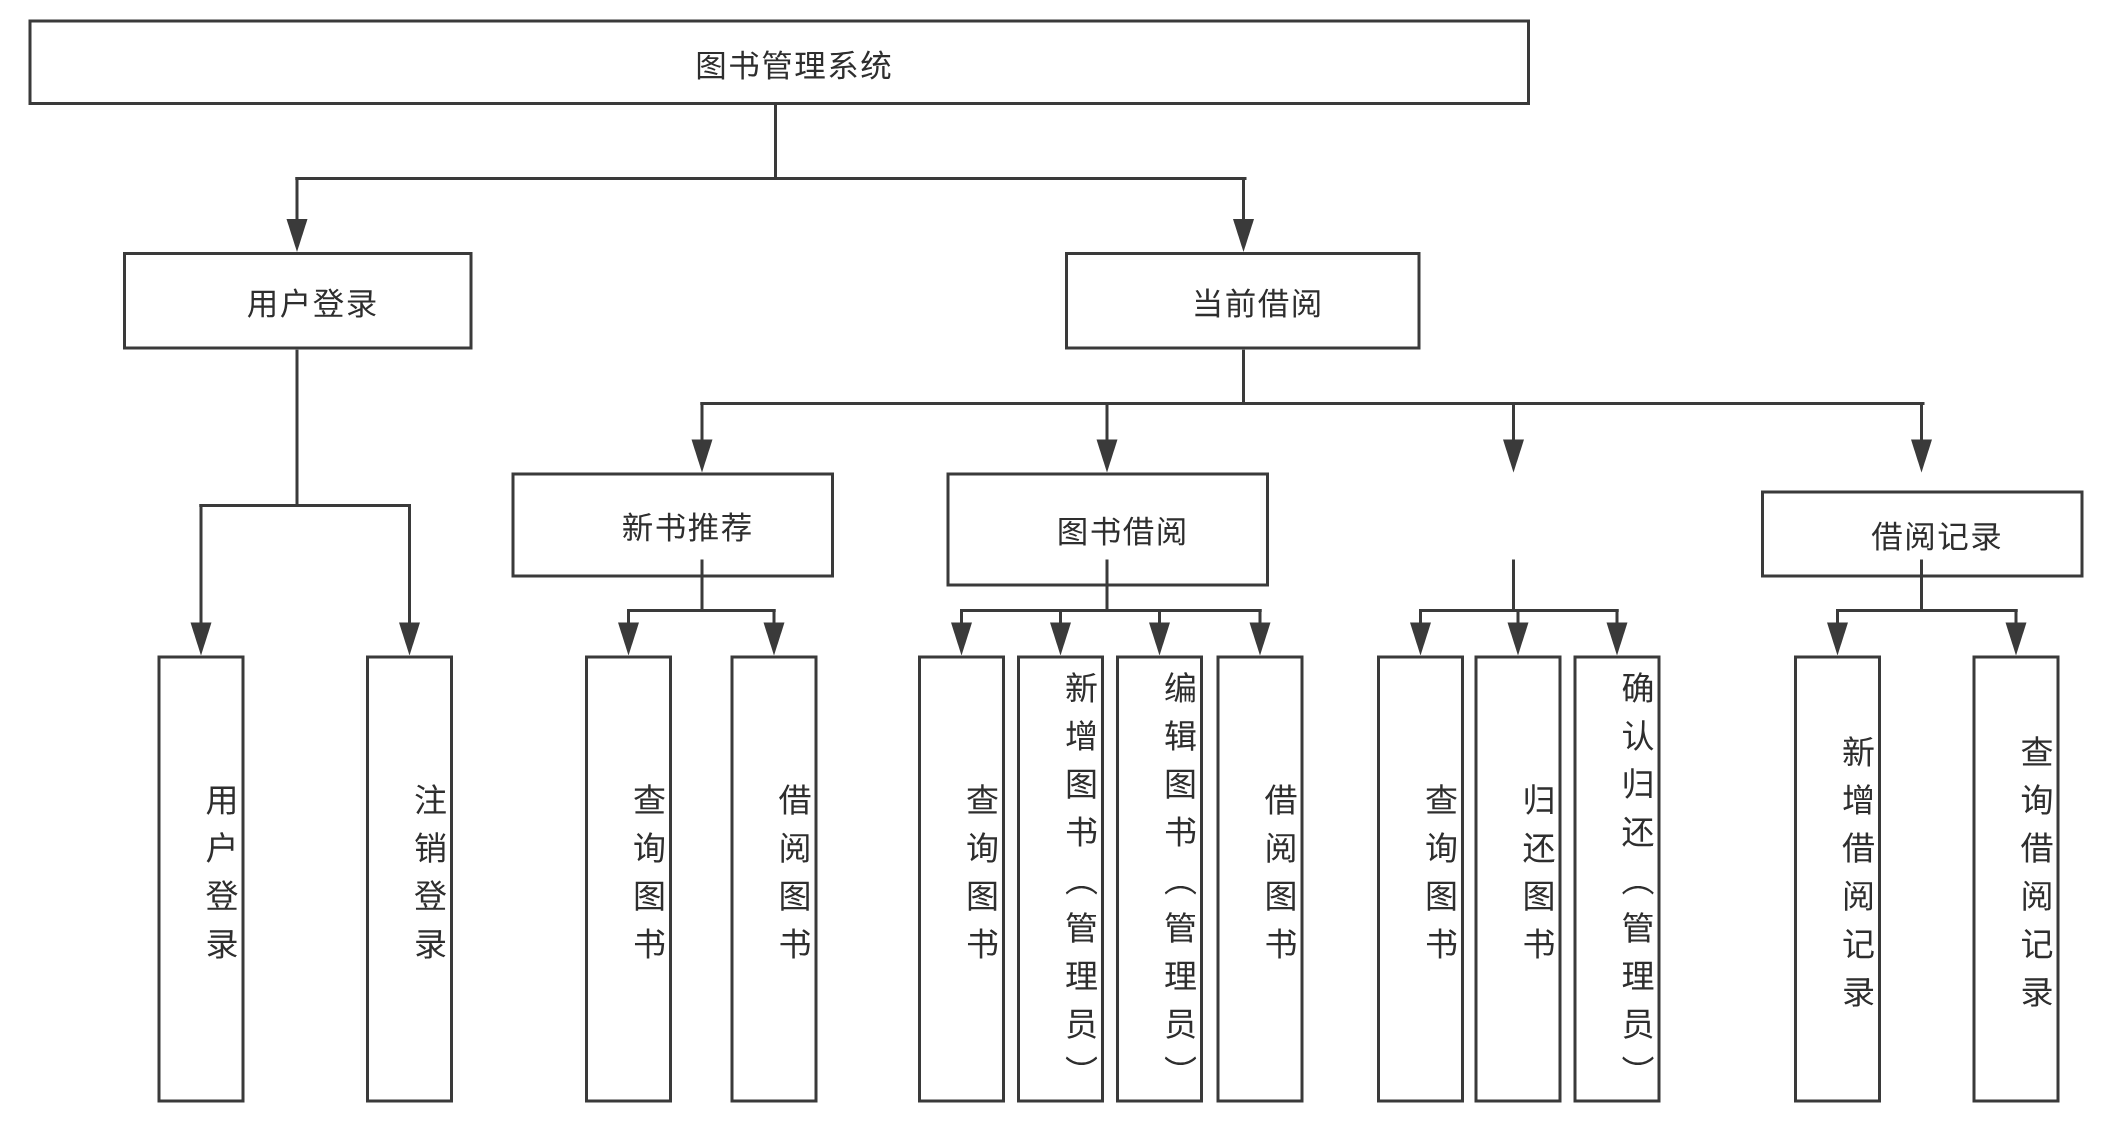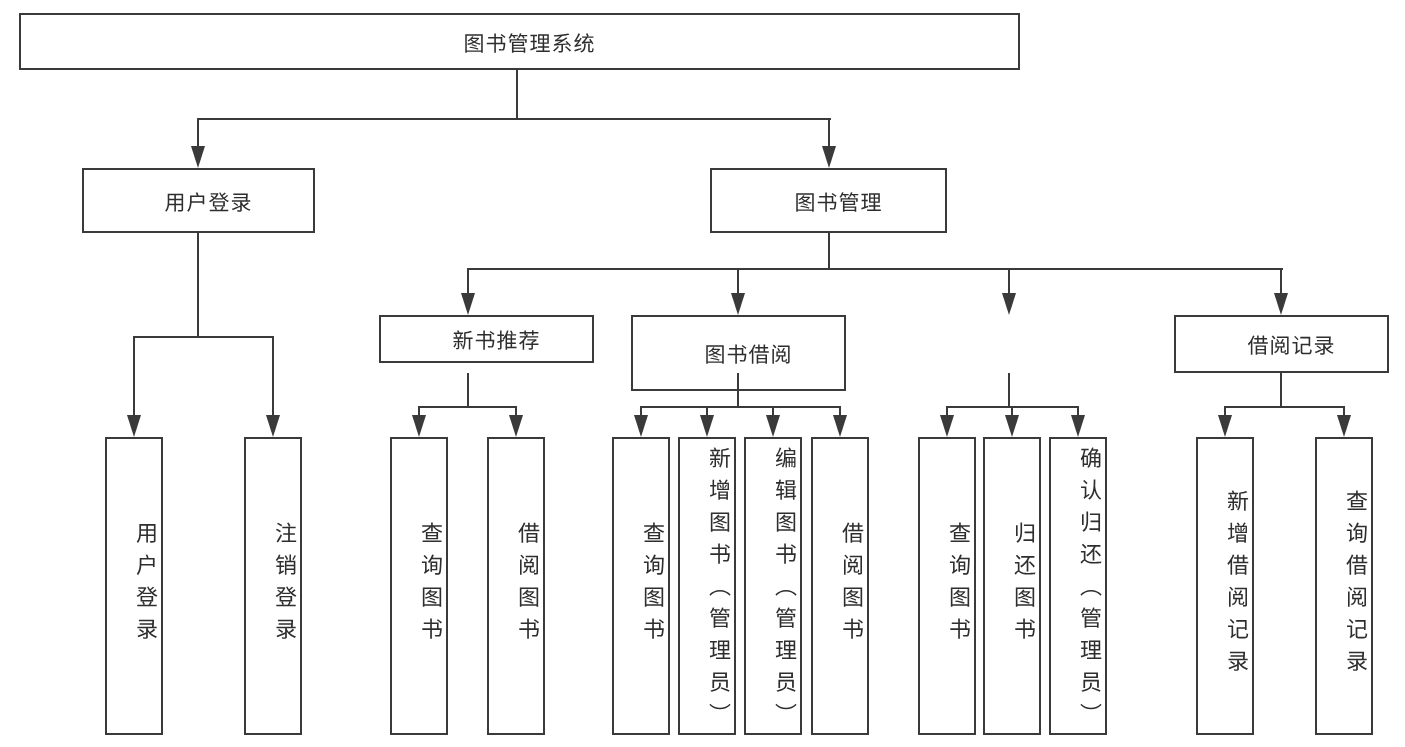--- a/index.html
+++ b/index.html
@@ -52,21 +52,21 @@
     <div class="vl" style="left:197px;top:118px;height:30px"></div>
     <div class="ah" style="left:191px;top:146px"></div>
     <div class="vl" style="left:828px;top:118px;height:30px"></div>
     <div class="ah" style="left:822px;top:146px"></div>
   </div>
 
   <div class="box" style="left:82px;top:168px;width:233px;height:65px">
     <span>用户登录</span>
   </div>
   <div class="box" style="left:710px;top:168px;width:237px;height:65px">
-    <span>图书管理</span>
+    <span>当前借阅</span>
   </div>
 
   <div>
     <div class="vl" style="left:197px;top:233px;height:103px"></div>
     <div class="hl" style="left:133px;top:336px;width:141px"></div>
     <div class="vl" style="left:133px;top:336px;height:80px"></div>
     <div class="ah" style="left:127px;top:415px"></div>
     <div class="vl" style="left:272px;top:336px;height:80px"></div>
     <div class="ah" style="left:266px;top:415px"></div>
   </div>
@@ -77,27 +77,27 @@
     <div class="vl" style="left:467px;top:268px;height:26px"></div>
     <div class="ah" style="left:461px;top:293px"></div>
     <div class="vl" style="left:737px;top:268px;height:26px"></div>
     <div class="ah" style="left:731px;top:293px"></div>
     <div class="vl" style="left:1008px;top:268px;height:26px"></div>
     <div class="ah" style="left:1002px;top:293px"></div>
     <div class="vl" style="left:1280px;top:268px;height:26px"></div>
     <div class="ah" style="left:1274px;top:293px"></div>
   </div>
 
-  <div class="box" style="left:379px;top:315px;width:215px;height:48px">
+  <div class="box" style="left:341px;top:315px;width:215px;height:70px">
     <span>新书推荐</span>
   </div>
   <div class="box" style="left:631px;top:315px;width:215px;height:76px">
     <span>图书借阅</span>
   </div>
-  <div class="box" style="left:1174px;top:315px;width:215px;height:58px">
+  <div class="box" style="left:1174px;top:327px;width:215px;height:58px">
     <span>借阅记录</span>
   </div>
 
   <div>
     <div class="vl" style="left:467px;top:373px;height:33px"></div>
     <div class="hl" style="left:418px;top:406px;width:99px"></div>
     <div class="vl" style="left:418px;top:406px;height:11px"></div>
     <div class="ah" style="left:412px;top:415px"></div>
     <div class="vl" style="left:515px;top:406px;height:11px"></div>
     <div class="ah" style="left:509px;top:415px"></div>

